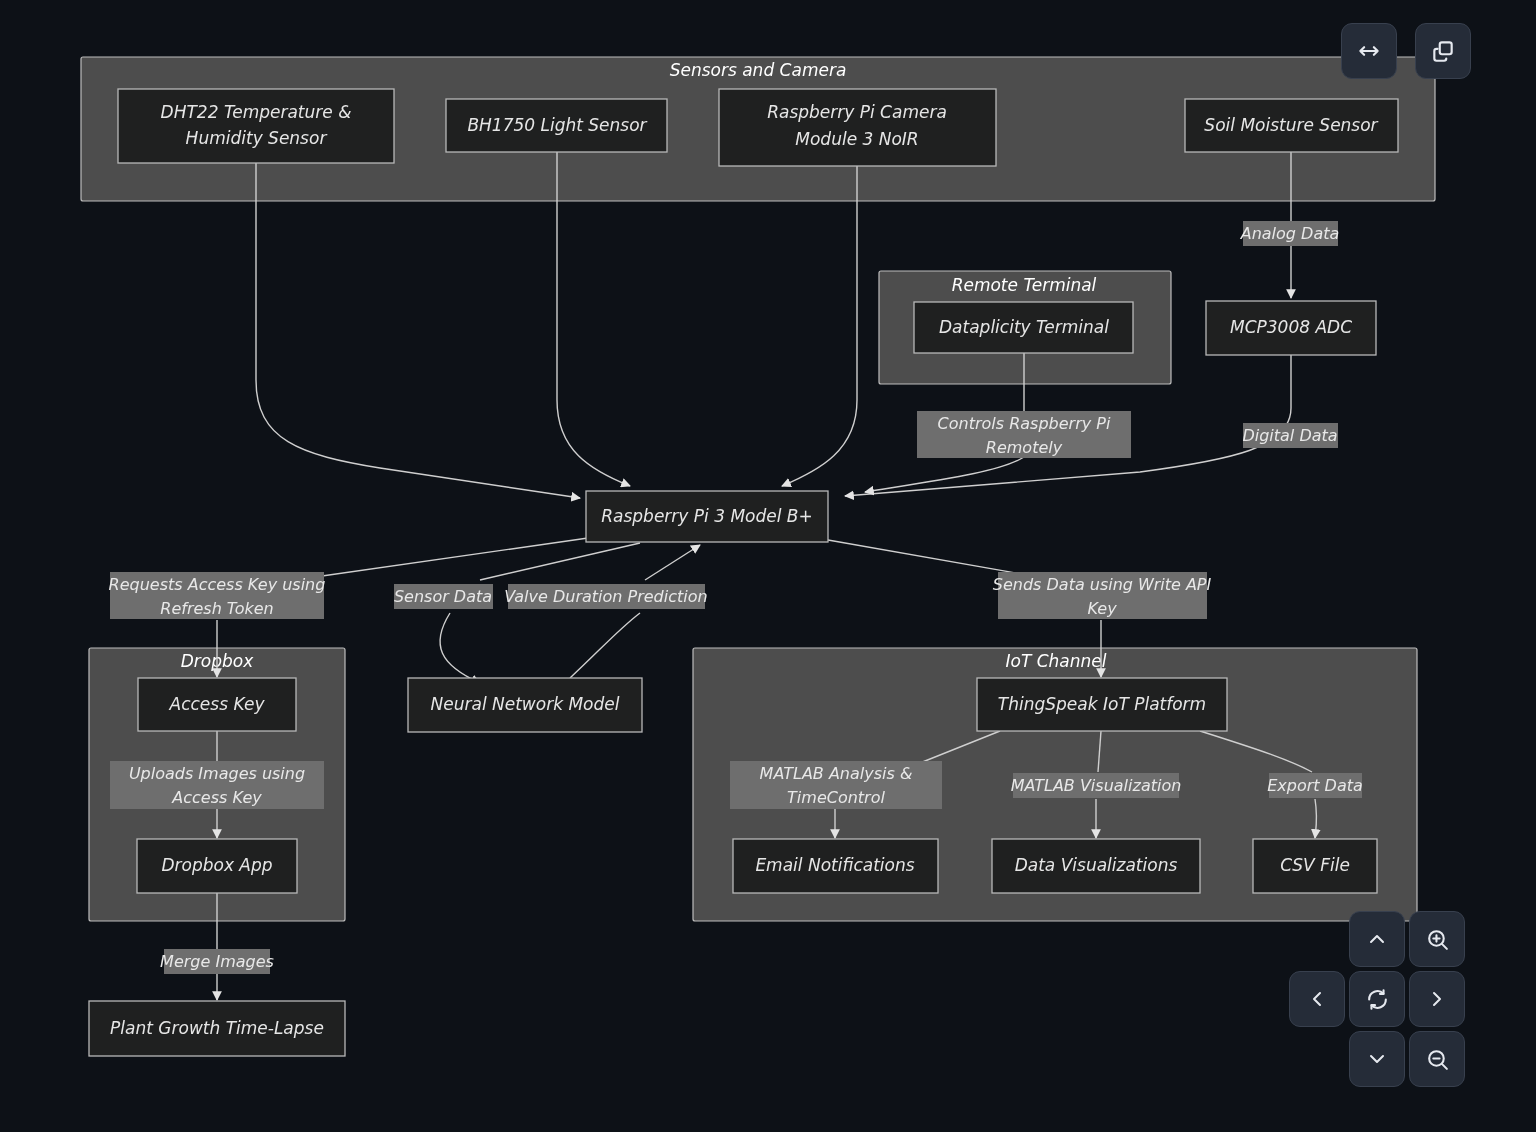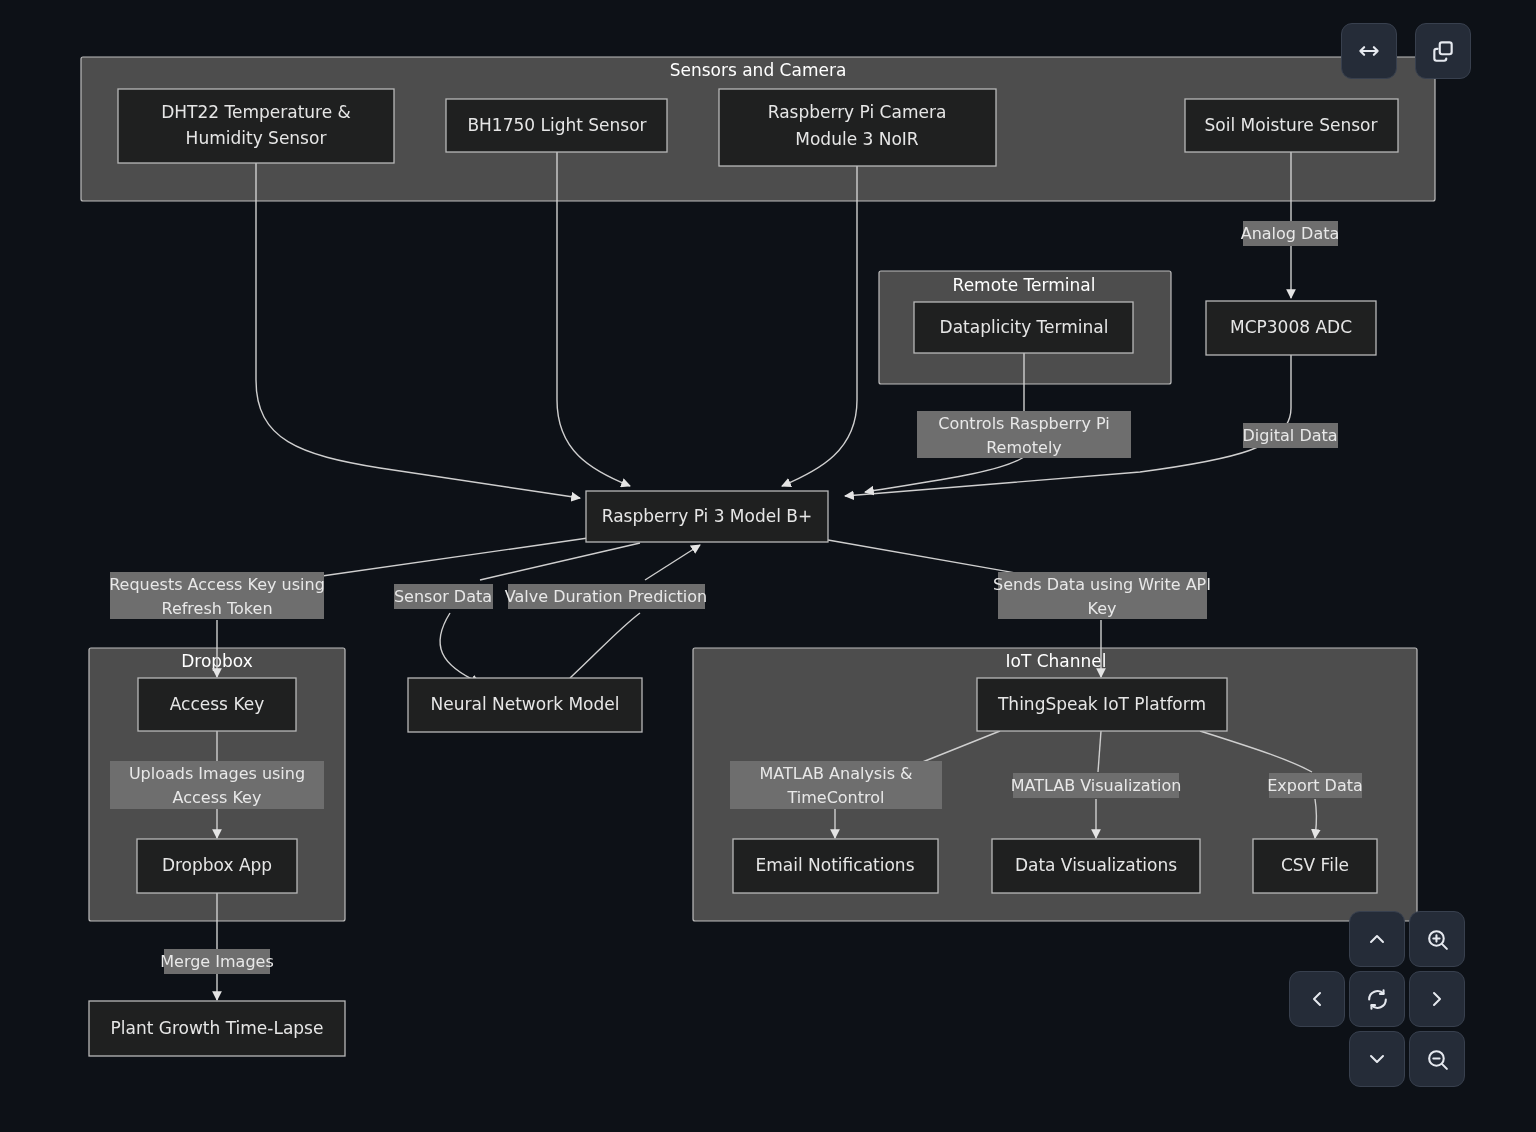--- a/index.html
+++ b/index.html
@@ -6,20 +6,21 @@
     margin: 0; padding: 0;
     background: #0d1117;
     width: 1536px; height: 1132px;
     overflow: hidden;
     font-family: "DejaVu Sans", sans-serif;
   }
   #stage {
     position: relative;
     width: 1536px; height: 1132px;
     background: #0d1117;
+    font-style: italic;
   }
   svg.diagram {
     position: absolute; inset: 0;
     width: 1536px; height: 1132px;
   }
   
   .cluster-rect {
     fill: #4d4d4d;
     stroke: #bdbdbd;
     stroke-width: 1.2;

